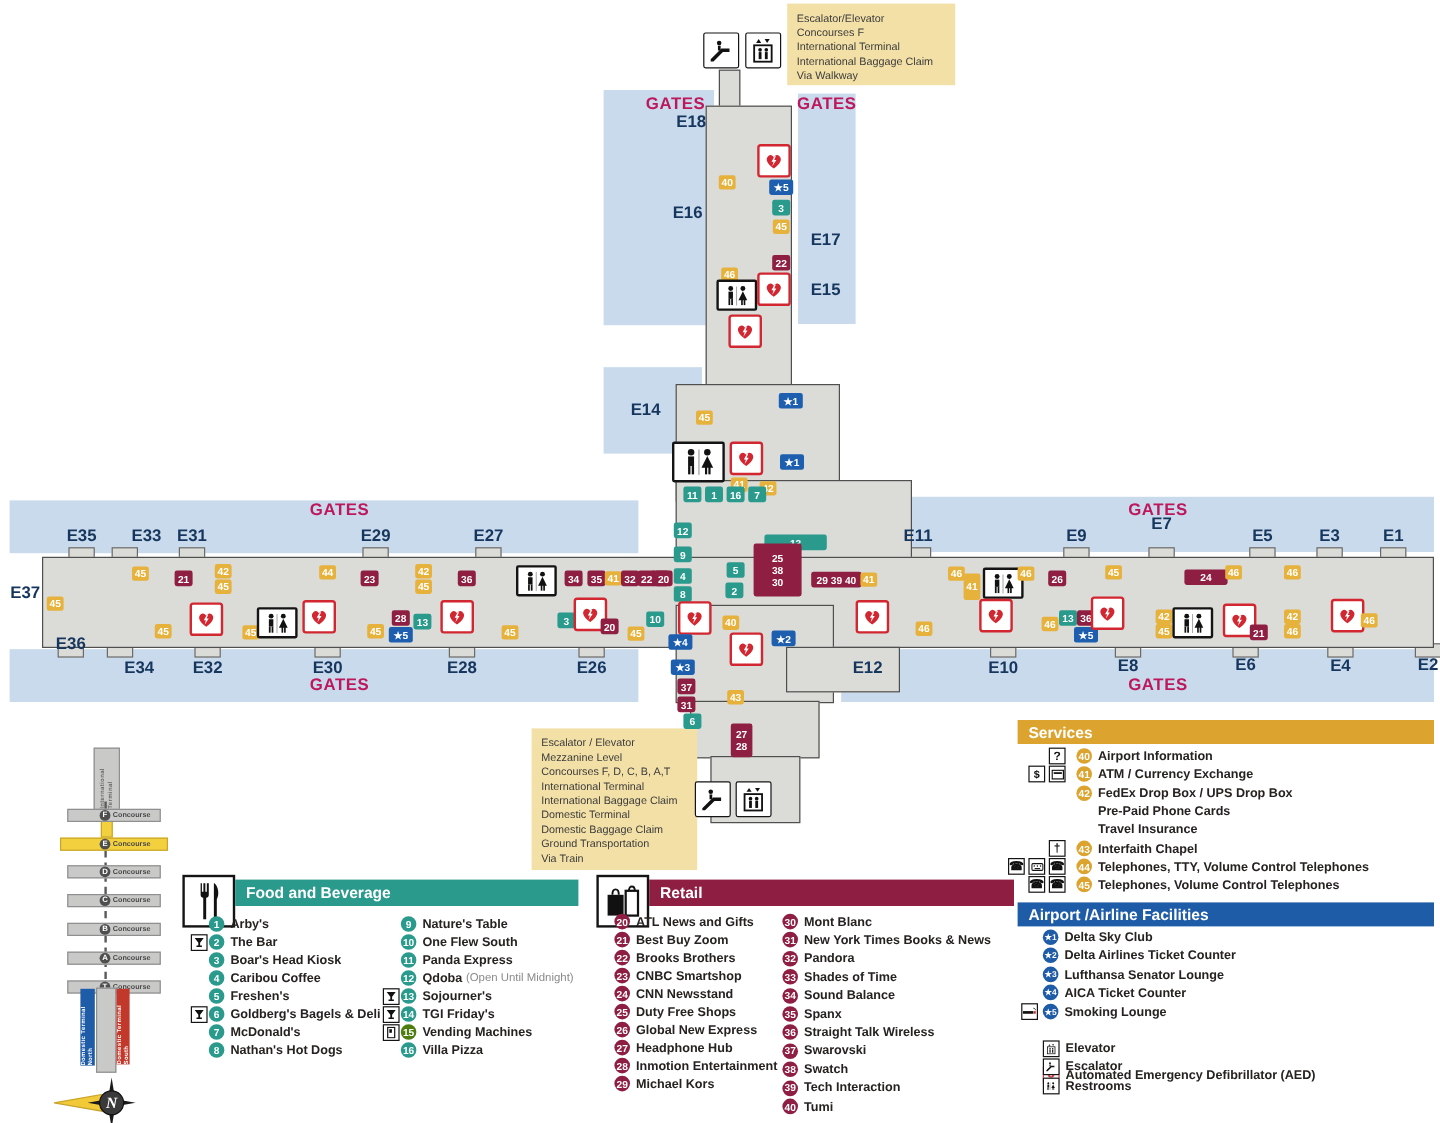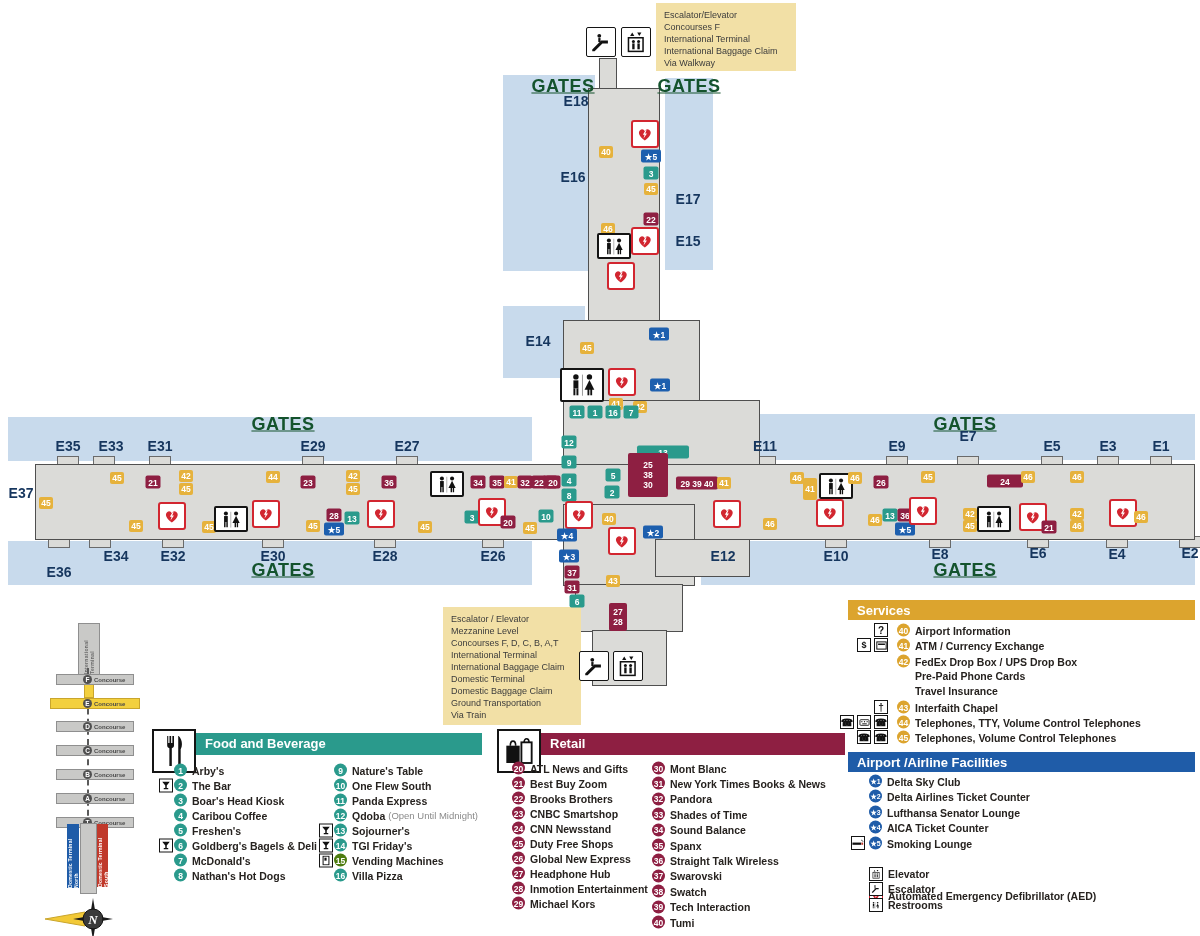--- a/index.html
+++ b/index.html
@@ -3,21 +3,21 @@
 <meta charset="utf-8">
 <style>
   html,body{margin:0;padding:0;background:#fff;}
   #page{position:relative;width:1200px;height:936px;background:#fff;overflow:hidden;
         font-family:"Liberation Sans", sans-serif;}
   .abs{position:absolute;}
   .strip{position:absolute;background:#c8daec;}
   .shape{position:absolute;background:#dbdbd8;border:1.5px solid #4f4f4f;box-sizing:border-box;}
   .stub{position:absolute;background:#dbdbd8;border:1.5px solid #6a6a6a;box-sizing:border-box;}
   .gate-label{position:absolute;transform:translate(-50%,-50%);font-weight:bold;color:#16365e;font-size:14px;white-space:nowrap;}
-  .gates-word{position:absolute;transform:translate(-50%,-50%);font-weight:600;color:#14532d;font-size:18px;letter-spacing:.5px;text-decoration:underline;}
+  .gates-word{position:absolute;transform:translate(-50%,-50%);font-weight:600;color:#be185d;font-size:14px;letter-spacing:.5px;}
   .callout{position:absolute;background:#f2e0a6;padding:6px 8px;box-sizing:border-box;}
   .callout div{font-size:9px;color:#3c3c3c;line-height:12px;white-space:nowrap;}
   .mk{position:absolute;transform:translate(-50%,-50%);display:flex;flex-direction:column;align-items:center;justify-content:center;
       color:#fff;font-weight:bold;font-size:8.5px;line-height:10px;border-radius:2px;box-sizing:border-box;text-align:center;}
   .mk.T{background:#2a9a8c;}
   .mk.M{background:#8e1f42;}
   .mk.G{background:#e6b23c;}
   .mk.B{background:#1d5fae;}
   .mk.A{background:#fff;border:2px solid #d22630;border-radius:3px;}
   .mk.W{background:#fff;border:2px solid #141414;border-radius:2px;}
@@ -118,25 +118,25 @@
       <div class="gates-word" style="left: 965px; top: 424px;">GATES</div>
       <div class="gates-word" style="left: 283px; top: 570px;">GATES</div>
       <div class="gates-word" style="left: 965px; top: 570px;">GATES</div>
       <div class="gate-label" style="left: 576px; top: 101px;">E18</div>
       <div class="gate-label" style="left: 573px; top: 177px;">E16</div>
       <div class="gate-label" style="left: 688px; top: 199px;">E17</div>
       <div class="gate-label" style="left: 688px; top: 241px;">E15</div>
       <div class="gate-label" style="left: 538px; top: 341px;">E14</div>
       <div class="gate-label" style="left: 21px; top: 493px;">E37</div>
       <div class="gate-label" style="left: 68px; top: 446px;">E35</div>
-      <div class="gate-label" style="left: 111px; top: 446px;">E33</div>
+      <div class="gate-label" style="left: 122px; top: 446px;">E33</div>
       <div class="gate-label" style="left: 160px; top: 446px;">E31</div>
       <div class="gate-label" style="left: 313px; top: 446px;">E29</div>
       <div class="gate-label" style="left: 407px; top: 446px;">E27</div>
-      <div class="gate-label" style="left: 59px; top: 572px;">E36</div>
+      <div class="gate-label" style="left: 59px; top: 536px;">E36</div>
       <div class="gate-label" style="left: 116px; top: 556px;">E34</div>
       <div class="gate-label" style="left: 173px; top: 556px;">E32</div>
       <div class="gate-label" style="left: 273px; top: 556px;">E30</div>
       <div class="gate-label" style="left: 385px; top: 556px;">E28</div>
       <div class="gate-label" style="left: 493px; top: 556px;">E26</div>
       <div class="gate-label" style="left: 765px; top: 446px;">E11</div>
       <div class="gate-label" style="left: 897px; top: 446px;">E9</div>
       <div class="gate-label" style="left: 968px; top: 436px;">E7</div>
       <div class="gate-label" style="left: 1052px; top: 446px;">E5</div>
       <div class="gate-label" style="left: 1108px; top: 446px;">E3</div>

